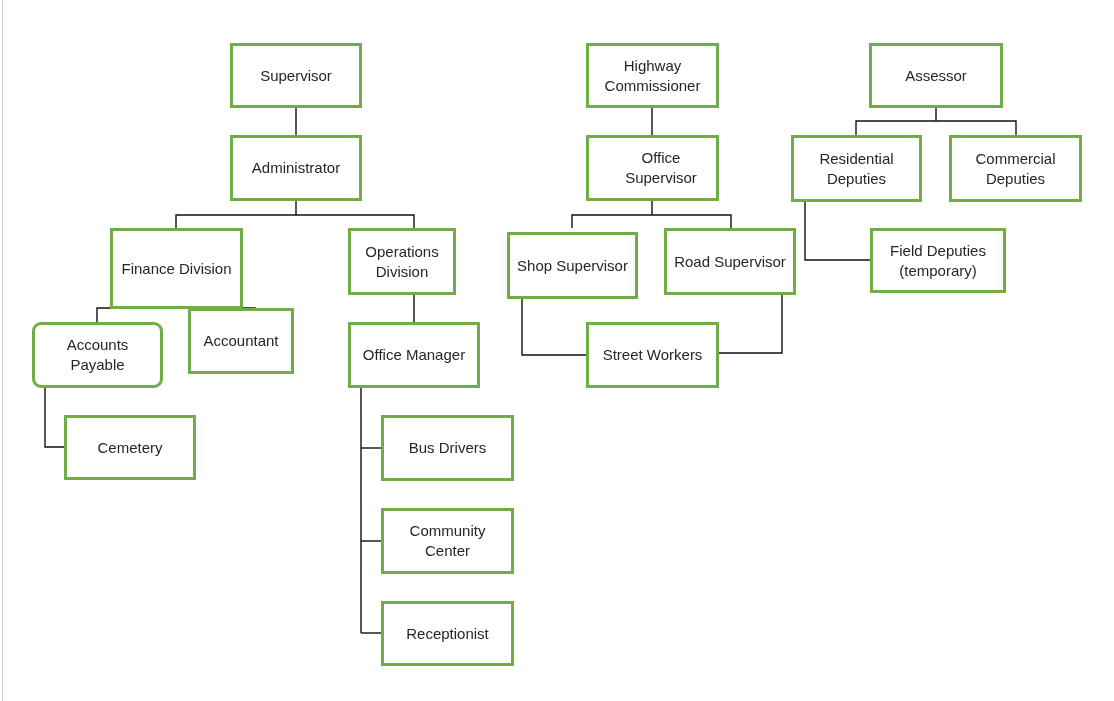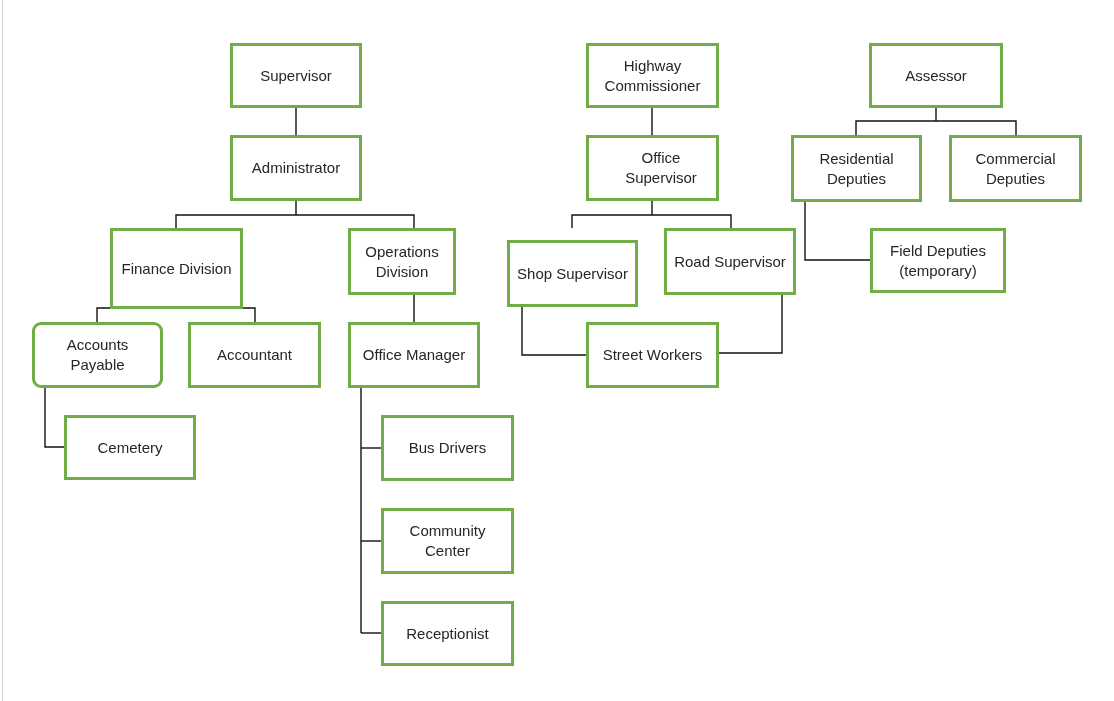--- a/index.html
+++ b/index.html
@@ -91,21 +91,21 @@
       <span class="label">Finance Division</span>
     </div>
     <div class="node" style="left: 348px; top: 228px; width: 108px; height: 67px;">
       <span class="label">Operations
 Division</span>
     </div>
     <div class="node" style="left: 32px; top: 322px; width: 131px; height: 66px; border-radius: 9px;">
       <span class="label">Accounts
 Payable</span>
     </div>
-    <div class="node" style="left: 188px; top: 322px; width: 133px; height: 66px;">
+    <div class="node" style="left: 188px; top: 308px; width: 106px; height: 66px;">
       <span class="label">Accountant</span>
     </div>
     <div class="node" style="left: 64px; top: 415px; width: 132px; height: 65px; text-align: right;">
       <span class="label">Cemetery</span>
     </div>
     <div class="node" style="left: 348px; top: 322px; width: 132px; height: 66px;">
       <span class="label">Office Manager</span>
     </div>
     <div class="node" style="left: 381px; top: 415px; width: 133px; height: 66px;">
       <span class="label">Bus Drivers</span>
@@ -118,21 +118,21 @@
       <span class="label">Receptionist</span>
     </div>
     <div class="node" style="left: 586px; top: 43px; width: 133px; height: 65px;">
       <span class="label">Highway
 Commissioner</span>
     </div>
     <div class="node" style="left: 586px; top: 135px; width: 133px; height: 66px; padding-left: 17px;">
       <span class="label">Office
 Supervisor</span>
     </div>
-    <div class="node" style="left: 507px; top: 240px; width: 131px; height: 67px;">
+    <div class="node" style="left: 507px; top: 232px; width: 131px; height: 67px;">
       <span class="label">Shop Supervisor</span>
     </div>
     <div class="node" style="left: 664px; top: 228px; width: 132px; height: 67px;">
       <span class="label">Road Supervisor</span>
     </div>
     <div class="node" style="left: 586px; top: 322px; width: 133px; height: 66px;">
       <span class="label">Street Workers</span>
     </div>
     <div class="node" style="left: 869px; top: 43px; width: 134px; height: 65px;">
       <span class="label">Assessor</span>

